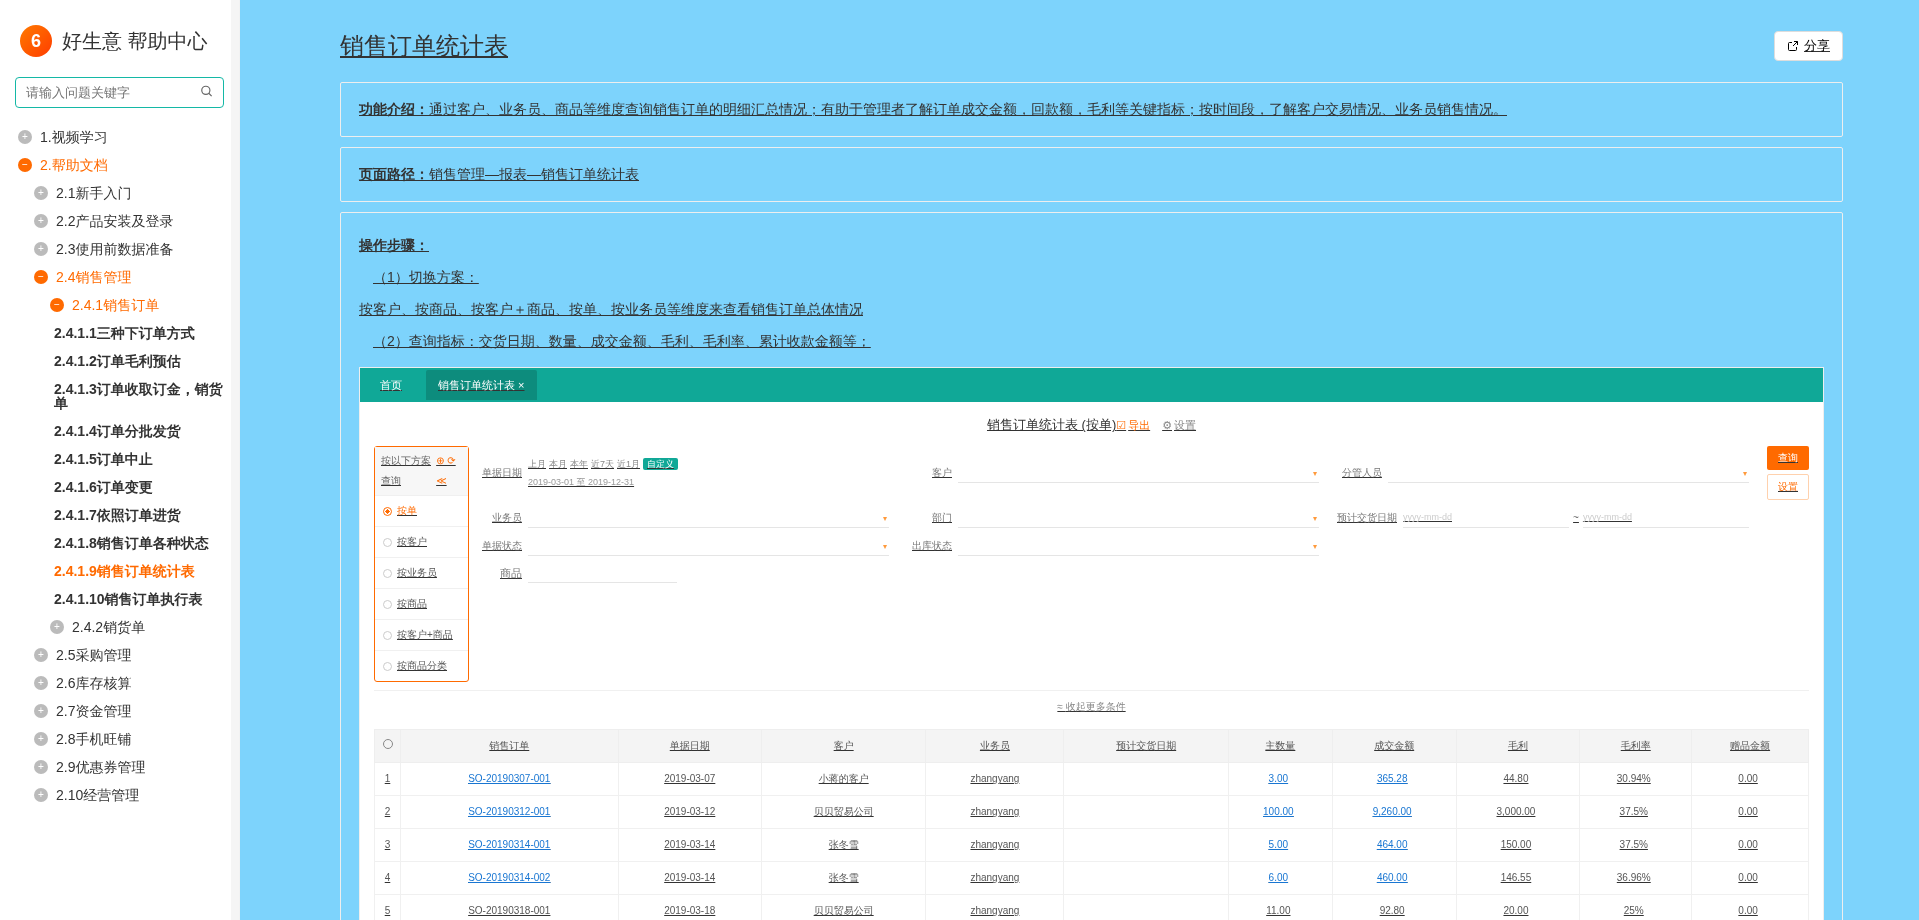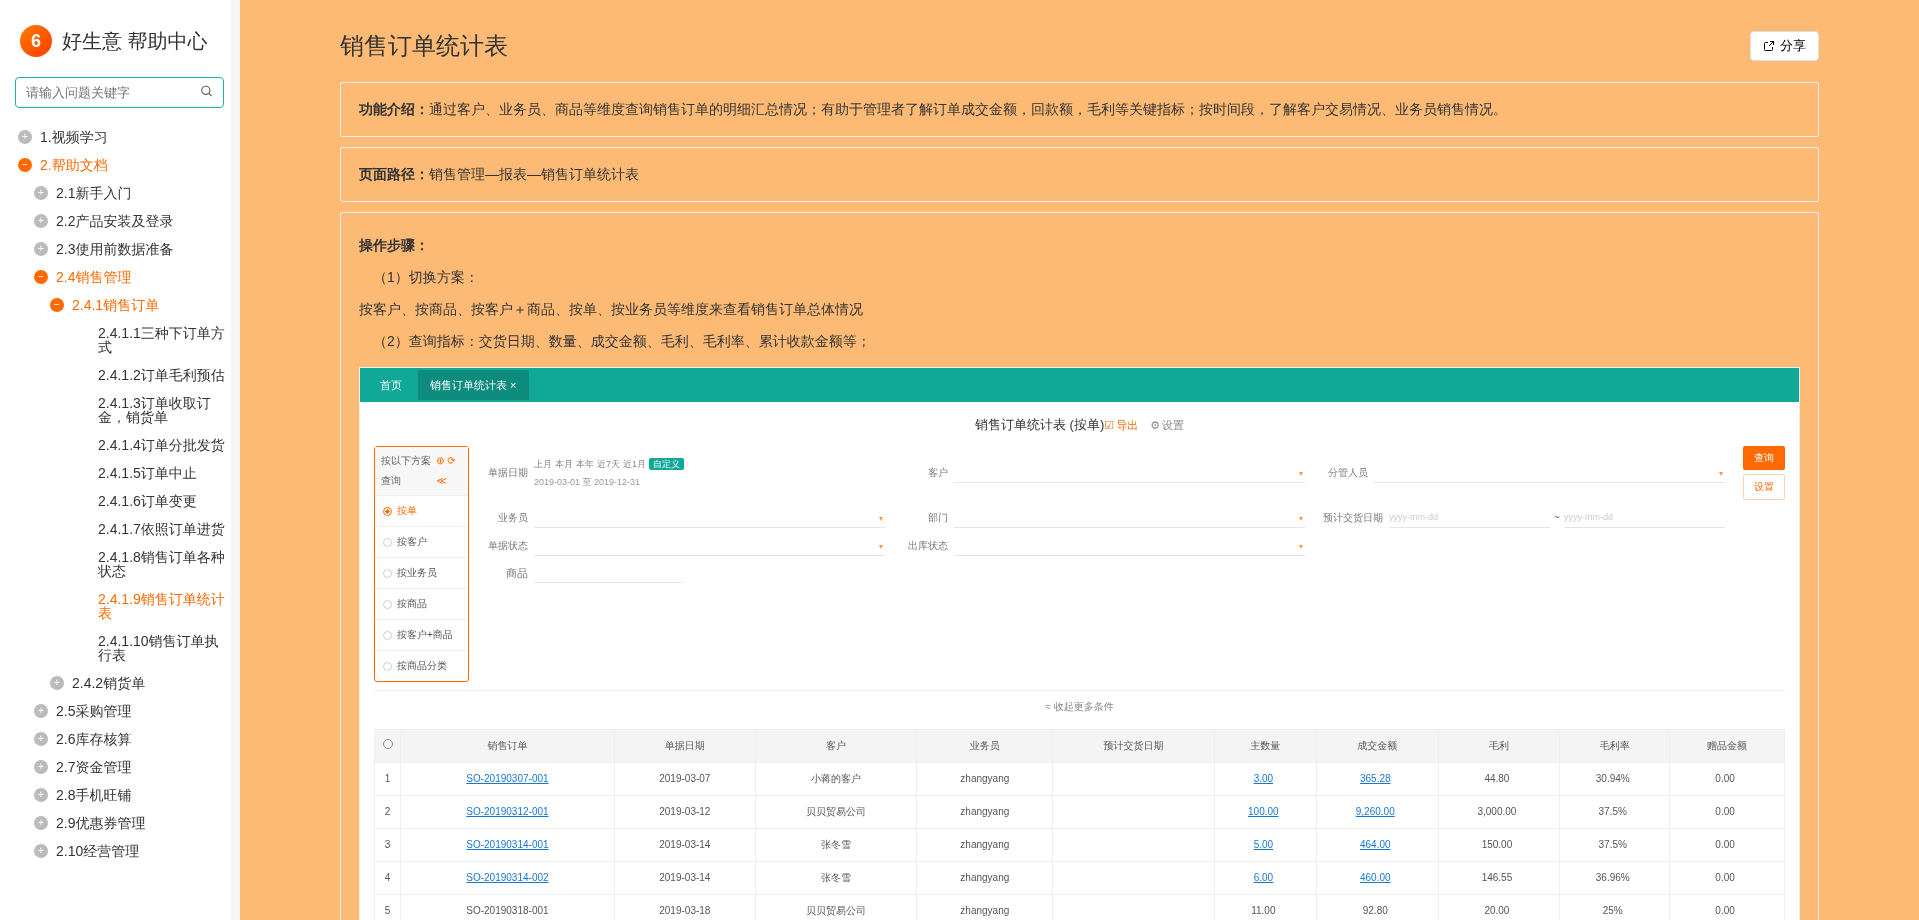--- a/index.html
+++ b/index.html
@@ -15,42 +15,42 @@
     .search-box .icon-search { position: absolute; right: 10px; top: 50%; transform: translateY(-50%); color:#666; }
     .nav { list-style: none; }
     .nav li { line-height: 1; }
     .nav .row { display: flex; align-items: center; padding: 7px 10px; cursor: pointer; gap: 8px; }
     .nav .row .tgl { width: 14px; height: 14px; border-radius: 50%; display:flex; align-items:center; justify-content:center; font-size:10px; color:#fff; flex-shrink:0; }
     .tgl.plus { background:#bbb; }
     .tgl.minus { background:#ff6a00; }
     .nav .row.depth0 { padding-left: 18px; }
     .nav .row.depth1 { padding-left: 34px; }
     .nav .row.depth2 { padding-left: 50px; }
-    .nav .row.depth3 { padding-left: 76px; }
+    .nav .row.depth3 { padding-left: 32px; font-weight: bold; }
     .nav .row.orange { color:#ff6a00; }
     .nav .spacer { width:14px; height:14px; flex-shrink:0; display:inline-block; }
-    .main { flex: 1; padding: 30px 100px 40px 100px; overflow-y: auto; background:#fdba74; }
+    .main { flex: 1; padding: 30px 76px 40px 100px; overflow-y: auto; background:#7dd3fc;text-decoration:underline; }
     .page-head { display:flex; justify-content:space-between; align-items:center; margin-bottom: 20px; }
     .page-head h1 { font-size: 24px; font-weight: 500; }
     .share-btn { border:1px solid #ddd; border-radius:4px; padding:5px 12px; font-size:13px; background:#fff; cursor:pointer; display:flex; align-items:center; gap:5px; }
     .card { border:1px solid #eee; border-radius:2px; padding:14px 18px; margin-bottom:10px; line-height:1.8; font-size:14px; }
     .card strong { font-weight:600; }
     .steps { border:1px solid #eee; border-radius:2px; padding:14px 18px; line-height:2; font-size:14px; }
     .steps p { margin: 4px 0; }
     .screenshot { border:1px solid #eee; margin:12px 0; background:#fff; font-size:11px; color:#555; }
-    .tab-strip { background:#10a897; padding:2px 8px; display:flex; gap:4px; }
+    .tab-strip { background:#10a897; padding:2px 8px; display:flex; gap:12px; }
     .tab { padding:4px 12px; color:#fff; font-size:11px; border-radius:2px 2px 0 0; }
     .tab.active { background:#0d8c7d; }
     .ss-body { padding:10px 14px; }
     .ss-title-row { display:flex; justify-content:center; align-items:center; margin-bottom:8px; }
     .ss-title { font-size:13px; color:#333; }
     .ss-actions { color:#ff6a00; font-size:11px; display:flex; gap:12px; }
     .ss-actions span { display:flex; align-items:center; gap:2px; }
     .ss-actions .gray { color:#888; }
-    .ss-flex { display:flex; gap:14px; align-items:flex-start; }
+    .ss-flex { display:flex; gap:8px; align-items:flex-start; }
     .scheme-panel { border:1.5px solid #ff6a00; border-radius:3px; width:95px; flex-shrink:0; font-size:10px; }
     .scheme-head { background:#f7f7f7; padding:4px 6px; display:flex; justify-content:space-between; align-items:center; color:#666; }
     .scheme-head .controls { color:#ff6a00; }
     .scheme-item { padding:5px 8px; border-top:1px solid #f0f0f0; display:flex; align-items:center; gap:5px; color:#555; }
     .scheme-item.active { color:#ff6a00; }
     .scheme-item .r { width:9px; height:9px; border:1px solid #ccc; border-radius:50%; flex-shrink:0; }
     .scheme-item.active .r { border-color:#ff6a00; background:radial-gradient(circle,#ff6a00 40%, transparent 45%); }
     .filter-area { flex:1; }
     .filter-grid { display:grid; grid-template-columns: repeat(3, 1fr) auto; gap:8px 18px; align-items:center; font-size:10px; color:#666; }
     .fld { display:flex; align-items:center; gap:6px; }

